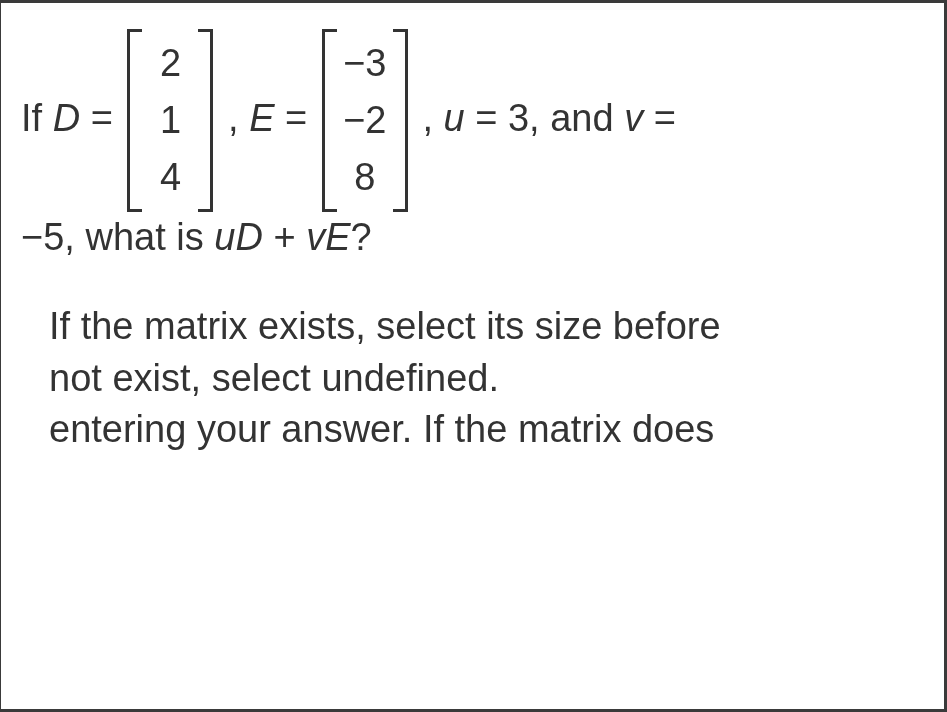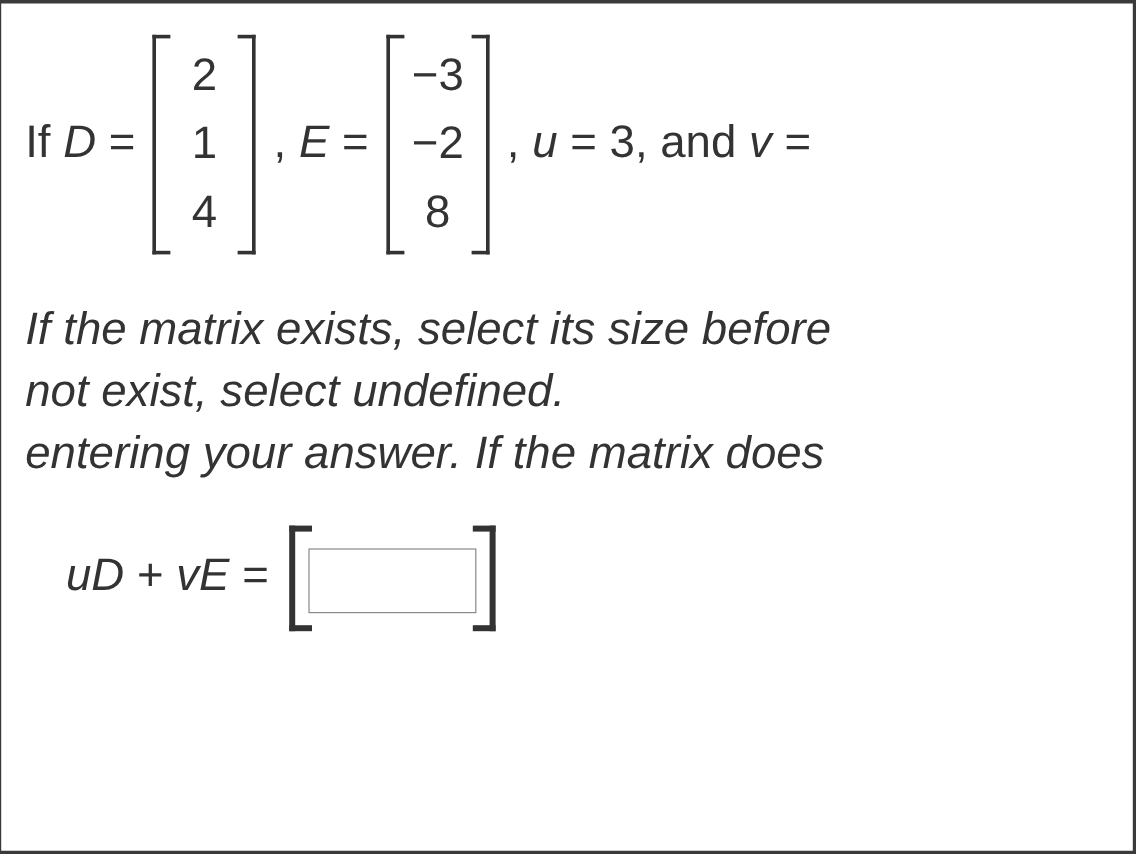--- a/index.html
+++ b/index.html
@@ -18,21 +18,21 @@
     width: 947px;
     height: 712px;
     padding: 26px 20px 20px 20px;
     border: 3px solid #3a3a3a;
     border-left-width: 1px;
   }
   .line {
     white-space: nowrap;
   }
   .var { font-style: italic; }
-  .instr { font-style: italic; margin-top: 38px; }
+  .instr { margin-top: 38px; margin-left: 28px; }
   .answer-row {
     margin-top: 34px;
     padding-left: 34px;
     white-space: nowrap;
   }
 
   
   .colvec {
     display: inline-block;
     vertical-align: middle;
@@ -110,30 +110,24 @@
       <span class="lb"></span>
       <div class="num">−3</div>
       <div class="num">−2</div>
       <div class="num">8</div>
       <span class="rb"></span>
     </span>
 
     <span>, </span><span class="var">u</span><span> = </span><span>3</span><span>, and </span><span class="var">v</span><span> = </span>
   </div>
 
+  <div class="line">
+    <span>−5, what is </span><span class="var">u</span><span class="var">D</span><span> + </span><span class="var">v</span><span class="var">E</span><span>?</span>
+  </div>
 
   <div class="instr">
     <div>If the matrix exists, select its size before</div>
     <div>not exist, select undefined.</div>
     <div>entering your answer. If the matrix does</div>
   </div>
 
-  <div class="answer-row">
-    <span class="var">u</span><span class="var">D</span><span> + </span><span class="var">v</span><span class="var">E</span><span> = </span>
-
-    <span class="ansbox-wrap">
-      <span class="lb"></span>
-      <input class="answer-input" type="text" value="" style="">
-      <span class="rb"></span>
-    </span>
-  </div>
 
 </div>
 
 </body></html>

